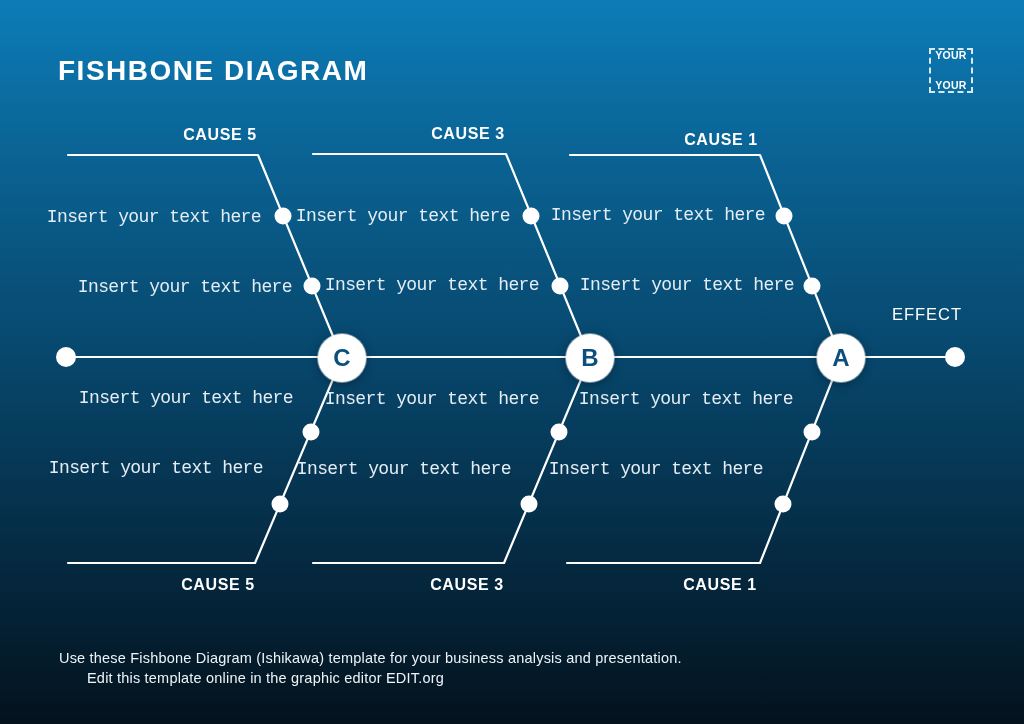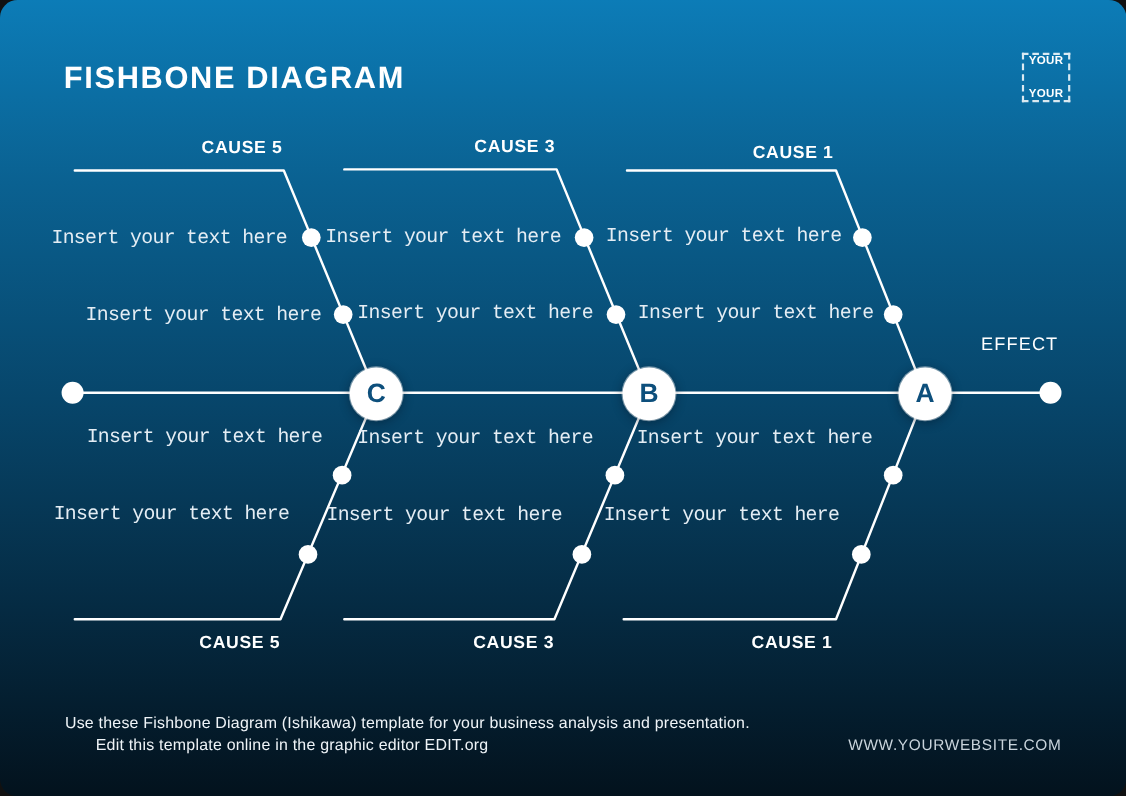--- a/index.html
+++ b/index.html
@@ -1,20 +1,19 @@
 <!DOCTYPE html>
 <html><head>
 <meta charset="utf-8">
 <style>
   html,body{margin:0;padding:0;background:#111;}
   .stage{
     position:relative;width:1024px;height:724px;overflow:hidden;
     background:linear-gradient(180deg,#0c7cb7 0%,#0a6191 23%,#07466b 50%,#052b43 76%,#03121d 100%);
     font-family:"Liberation Sans",sans-serif;
-    border-radius:16px;
   }
   svg.diagram{position:absolute;left:0;top:0;}
   .page-title{
     position:absolute;left:58px;top:55px;
     color:#fff;font-size:28px;font-weight:bold;letter-spacing:1.5px;
   }
   .logo-box{
     position:absolute;left:929px;top:48px;width:44px;height:45px;
     border:2px dashed rgba(255,255,255,.85);box-sizing:border-box;
     display:flex;flex-direction:column;align-items:center;justify-content:space-between;
@@ -115,15 +114,14 @@
   </div>
   <div class="node" style="left:590px;top:358px">
     <span>B</span>
   </div>
   <div class="node" style="left:841px;top:358px">
     <span>A</span>
   </div>
 
   <div class="footer-line1">Use these Fishbone Diagram (Ishikawa) template for your business analysis and presentation.</div>
   <div class="footer-line2">Edit this template online in the graphic editor EDIT.org</div>
-  <div class="website">WWW.YOURWEBSITE.COM</div>
 
 </div>
 
 </body></html>

